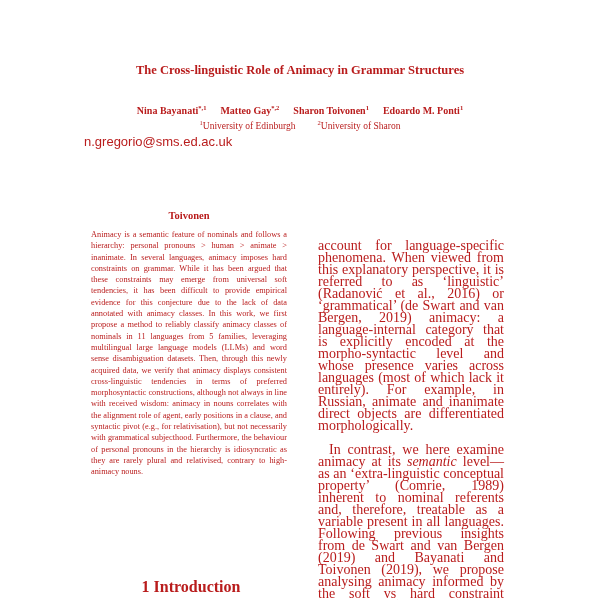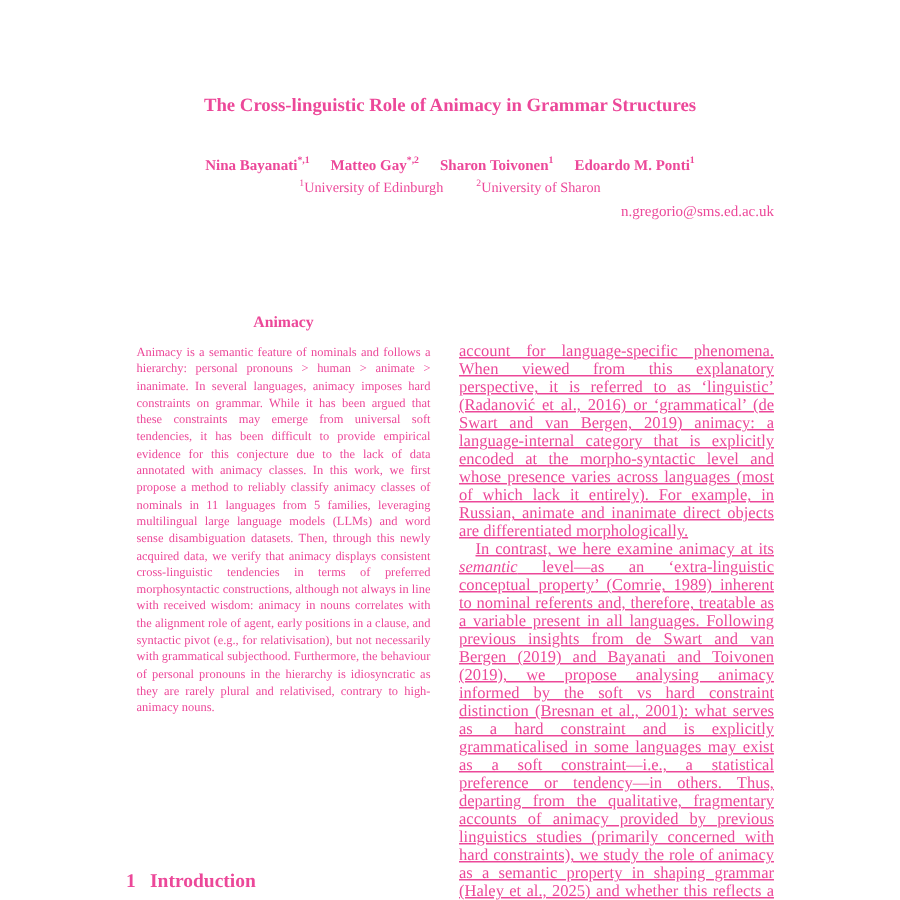--- a/index.html
+++ b/index.html
@@ -3,21 +3,21 @@
 <meta charset="utf-8">
 <style>
   html, body { margin: 0; padding: 0; background: #ffffff; }
   .page {
     position: relative;
     width: 600px;
     height: 600px;
     margin: 0 auto;
     background: #ffffff;
     overflow: hidden;
-    color: #ec4899;
+    color: #b91c1c;
     font-family: "Liberation Serif", "DejaVu Serif", serif;
   }
   .content {
     width: 432px;
     margin: 0 auto;
     padding-top: 62px;
   }
   .title {
     margin: 0;
     font-size: 12.5px;
@@ -44,23 +44,23 @@
   .affils {
     margin-top: 3px;
     display: flex;
     justify-content: center;
     gap: 22px;
     font-size: 9.5px;
     line-height: 12px;
   }
   .email {
     margin-top: 4px;
-    text-align: right;
-    font-family: Liberation Serif, serif;
-    font-size: 10px;
+    text-align: left;
+    font-family: Liberation Sans, sans-serif;
+    font-size: 13px;
     line-height: 11px;
   }
   .columns {
     margin-top: 62px;
     display: flex;
     gap: 12px;
     height: 391px;
   }
   .col { width: 210px; }
   .col-left { display: flex; flex-direction: column; }
@@ -73,32 +73,32 @@
   }
   .abstract-text {
     margin: 0;
     padding: 0 7px;
     font-size: 8.3px;
     line-height: 11.3px;
     text-align: justify;
   }
   .section-block { margin-top: auto; padding-top: 12px; }
   .section-heading {
-    font-size: 13px;
+    font-size: 16px;
     line-height: 13px;
     font-weight: bold;
     margin-bottom: 7px;
+    text-align: center;
   }
   .section-heading .sec-num { display: inline-block; width: 16px; }
   .body-text {
-    margin: 0;
-    font-size: 11px;
+    margin: 12px;
+    font-size: 14px;
     line-height: 12px;
     text-align: justify;
-    text-decoration: underline;
   }
   .col-right { padding-top: 19px; }
   .para-indent { text-indent: 11px; }
   .body-text em { font-style: italic; }
 </style>
 </head>
 <body>
 
 <div class="page">
   <div class="content">
@@ -116,21 +116,21 @@
       <span class="affil"><sup>1</sup><span>University of Edinburgh</span></span>
       <span class="affil"><sup>2</sup><span>University of Sharon</span></span>
     </div>
 
     <div class="email">n.gregorio@sms.ed.ac.uk</div>
 
     <div class="columns">
 
       <div class="col col-left">
         <div class="abstract-block">
-          <div class="abstract-heading">Animacy</div>
+          <div class="abstract-heading">Toivonen</div>
           <p class="abstract-text">Animacy is a semantic feature of nominals and follows a hierarchy: personal pronouns &gt; human &gt; animate &gt; inanimate. In several languages, animacy imposes hard constraints on grammar. While it has been argued that these constraints may emerge from universal soft tendencies, it has been difficult to provide empirical evidence for this conjecture due to the lack of data annotated with animacy classes. In this work, we first propose a method to reliably classify animacy classes of nominals in 11 languages from 5 families, leveraging multilingual large language models (LLMs) and word sense disambiguation datasets. Then, through this newly acquired data, we verify that animacy displays consistent cross-linguistic tendencies in terms of preferred morphosyntactic constructions, although not always in line with received wisdom: animacy in nouns correlates with the alignment role of agent, early positions in a clause, and syntactic pivot (e.g., for relativisation), but not necessarily with grammatical subjecthood. Furthermore, the behaviour of personal pronouns in the hierarchy is idiosyncratic as they are rarely plural and relativised, contrary to high-animacy nouns.</p>
         </div>
         <div class="section-block">
           <div class="section-heading">
             <span class="sec-num">1</span><span class="sec-title">Introduction</span>
           </div>
         </div>
       </div>
 
       <div class="col col-right">

